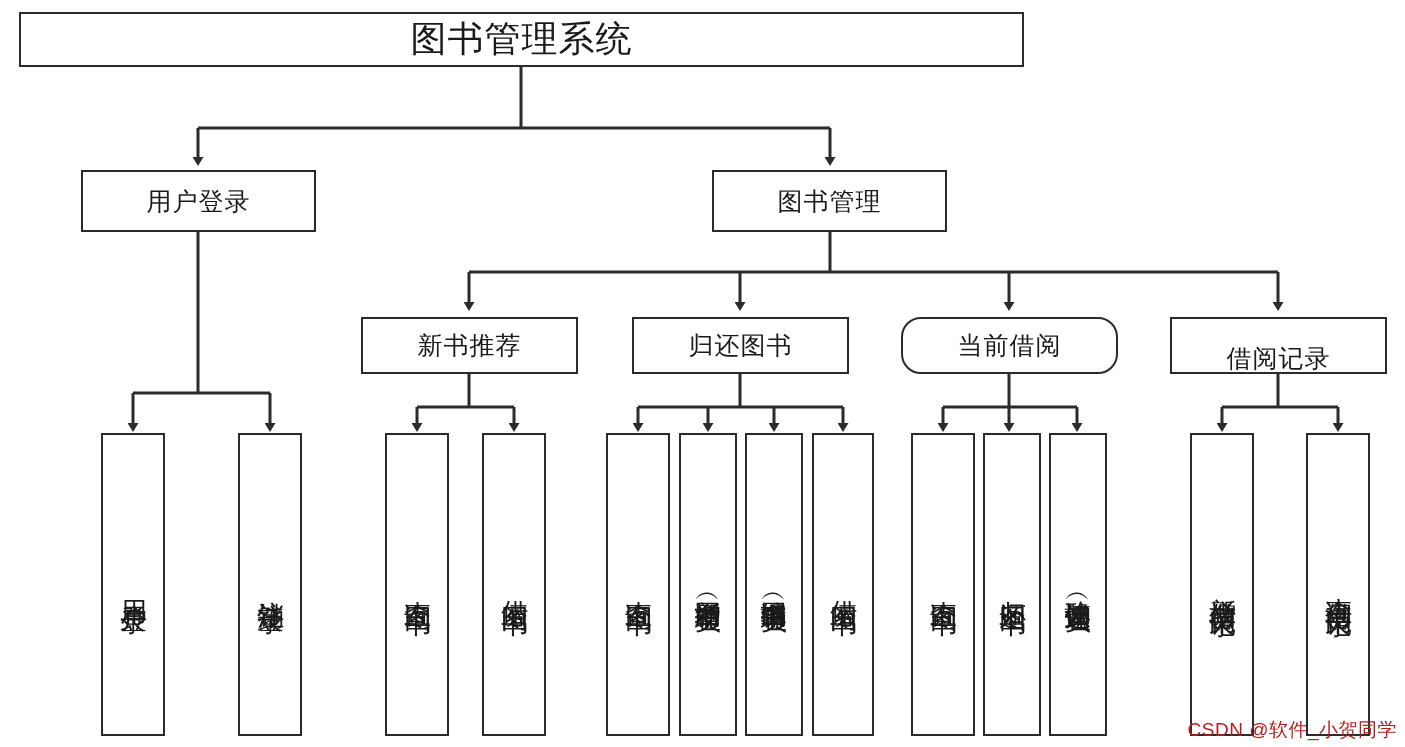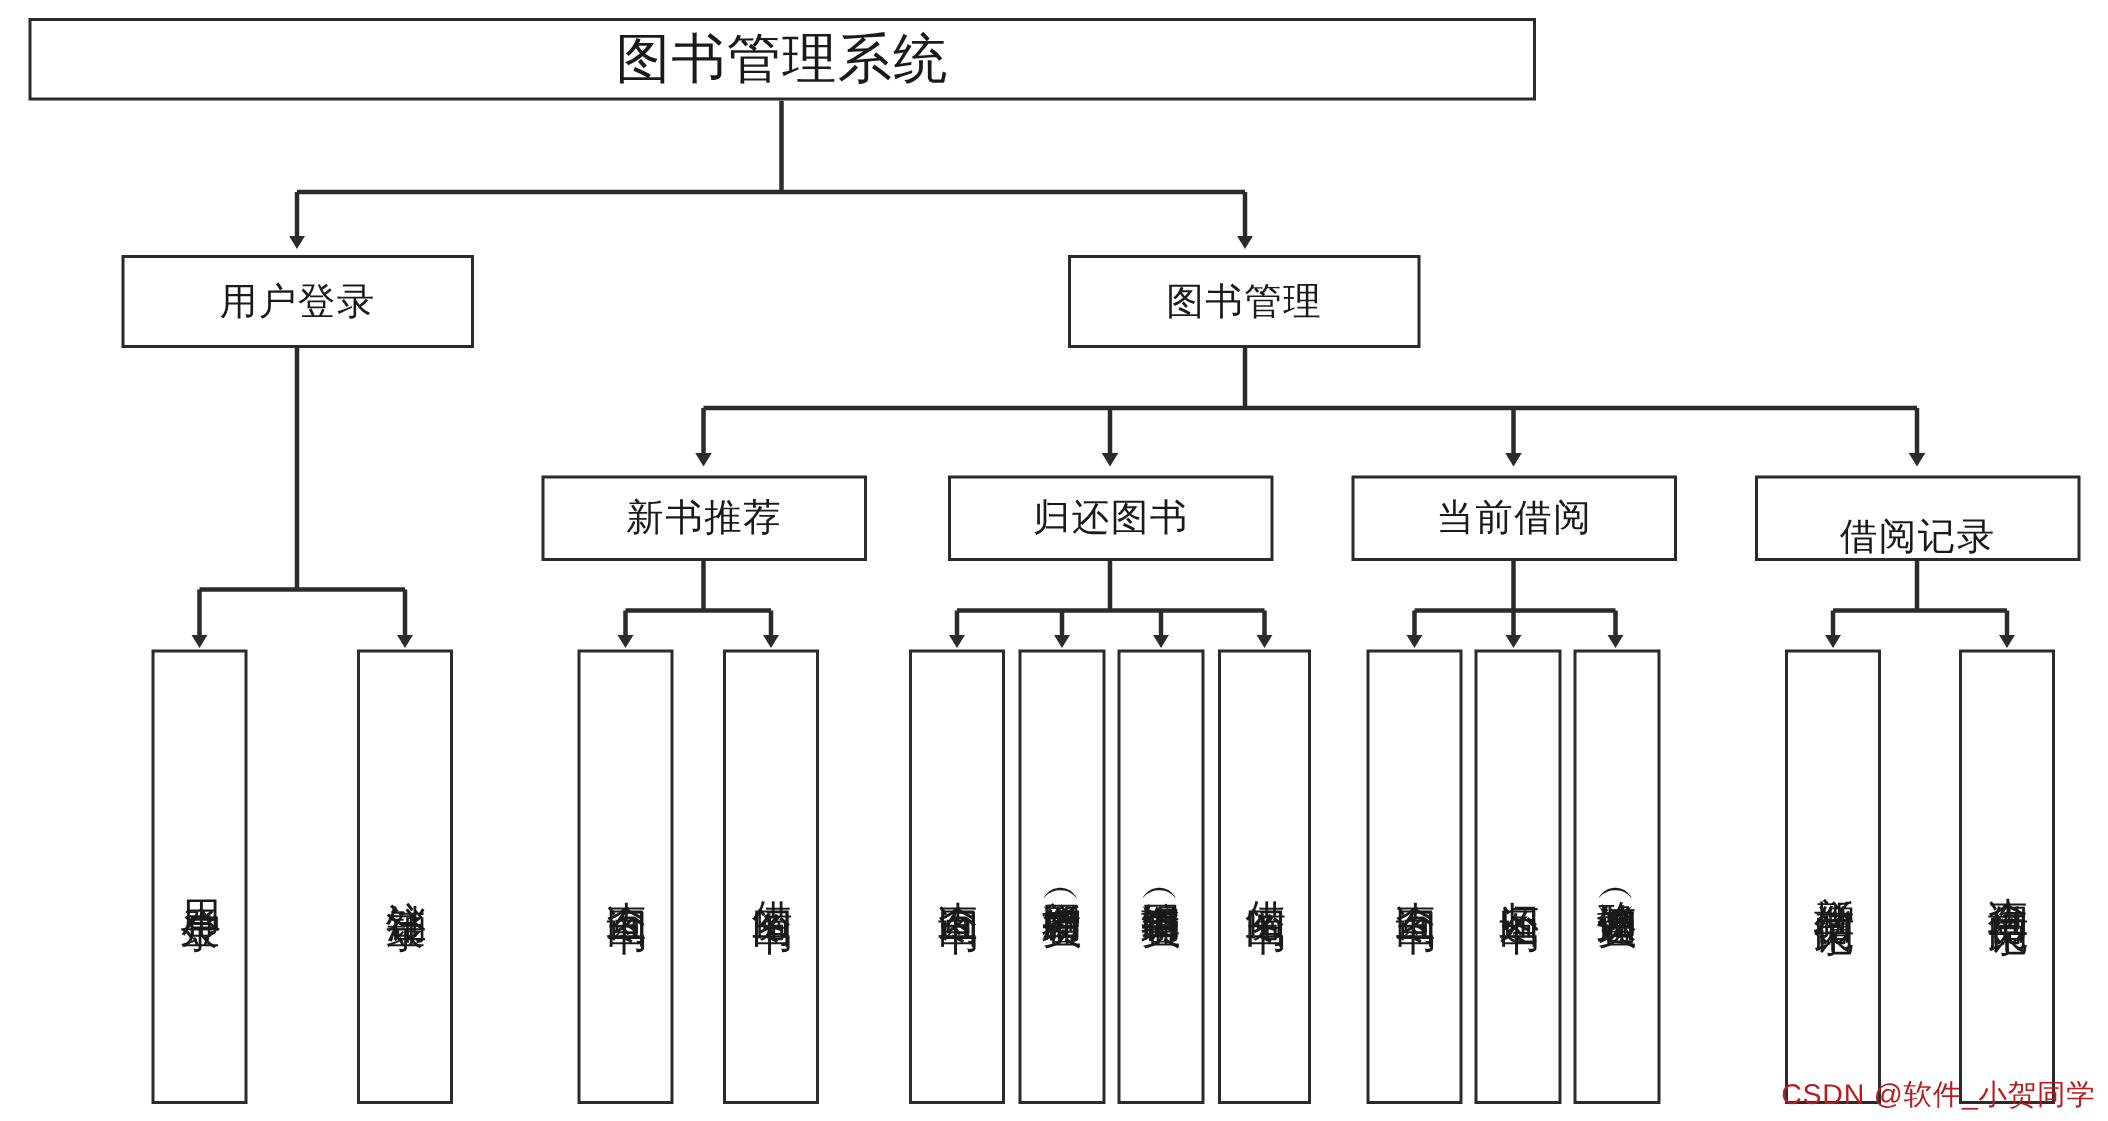--- a/index.html
+++ b/index.html
@@ -144,21 +144,21 @@
   <div class="node h" style="left:712px; top:170px; width:235px; height:62px;">
     <span class="label">图书管理</span>
   </div>
 
   <div class="node h" style="left:361px; top:317px; width:217px; height:57px;">
     <span class="label">新书推荐</span>
   </div>
   <div class="node h" style="left:632px; top:317px; width:217px; height:57px;">
     <span class="label">归还图书</span>
   </div>
-  <div class="node h" style="left:901px; top:317px; width:217px; height:57px;">
+  <div class="node h" style="left:901px; top:317px; width:217px; height:57px;border-radius:20px;">
     <span class="label">当前借阅</span>
   </div>
   <div class="node h" style="left:1170px; top:317px; width:217px; height:57px;align-items:flex-end;">
     <span class="label">借阅记录</span>
   </div>
 
   <div class="node v" style="left:101px; top:433px; width:64px; height:303px;">
     <span class="label">用户登录</span>
   </div>
   <div class="node v" style="left:238px; top:433px; width:64px; height:303px;">

